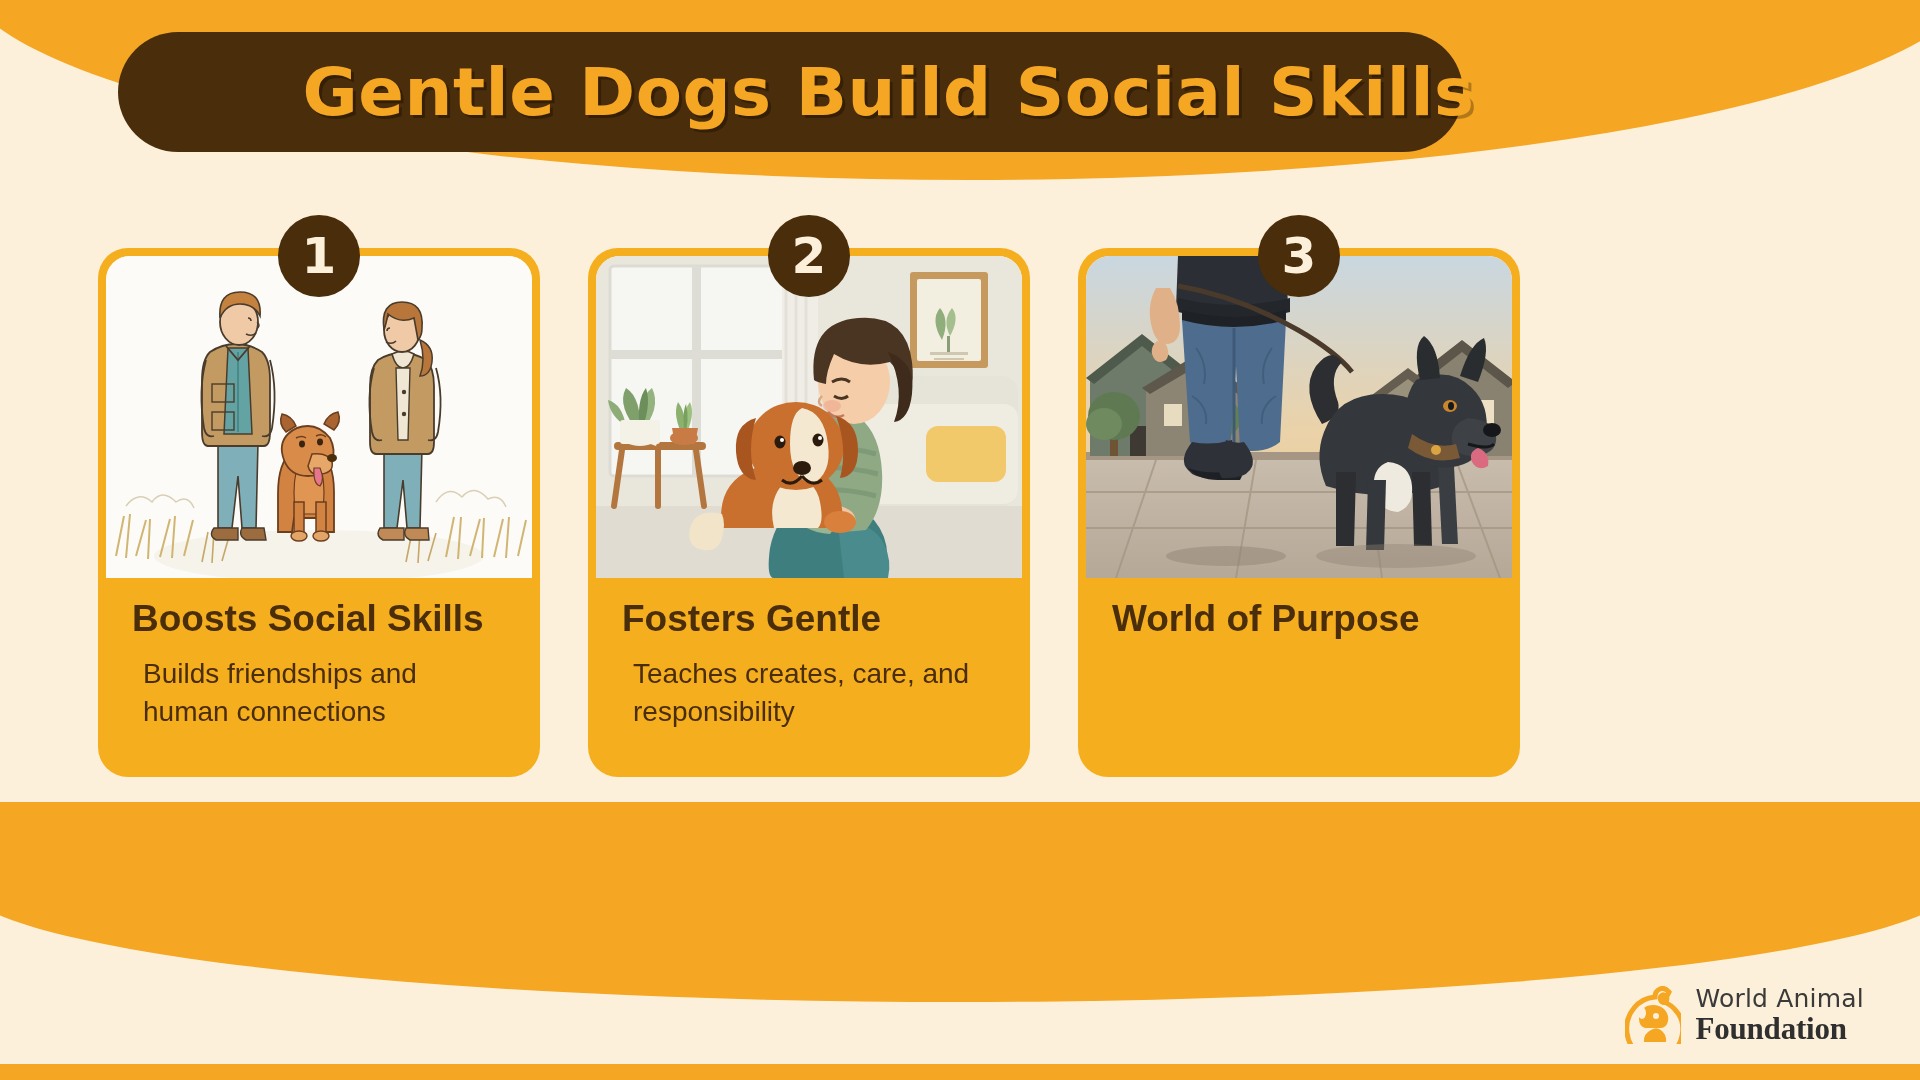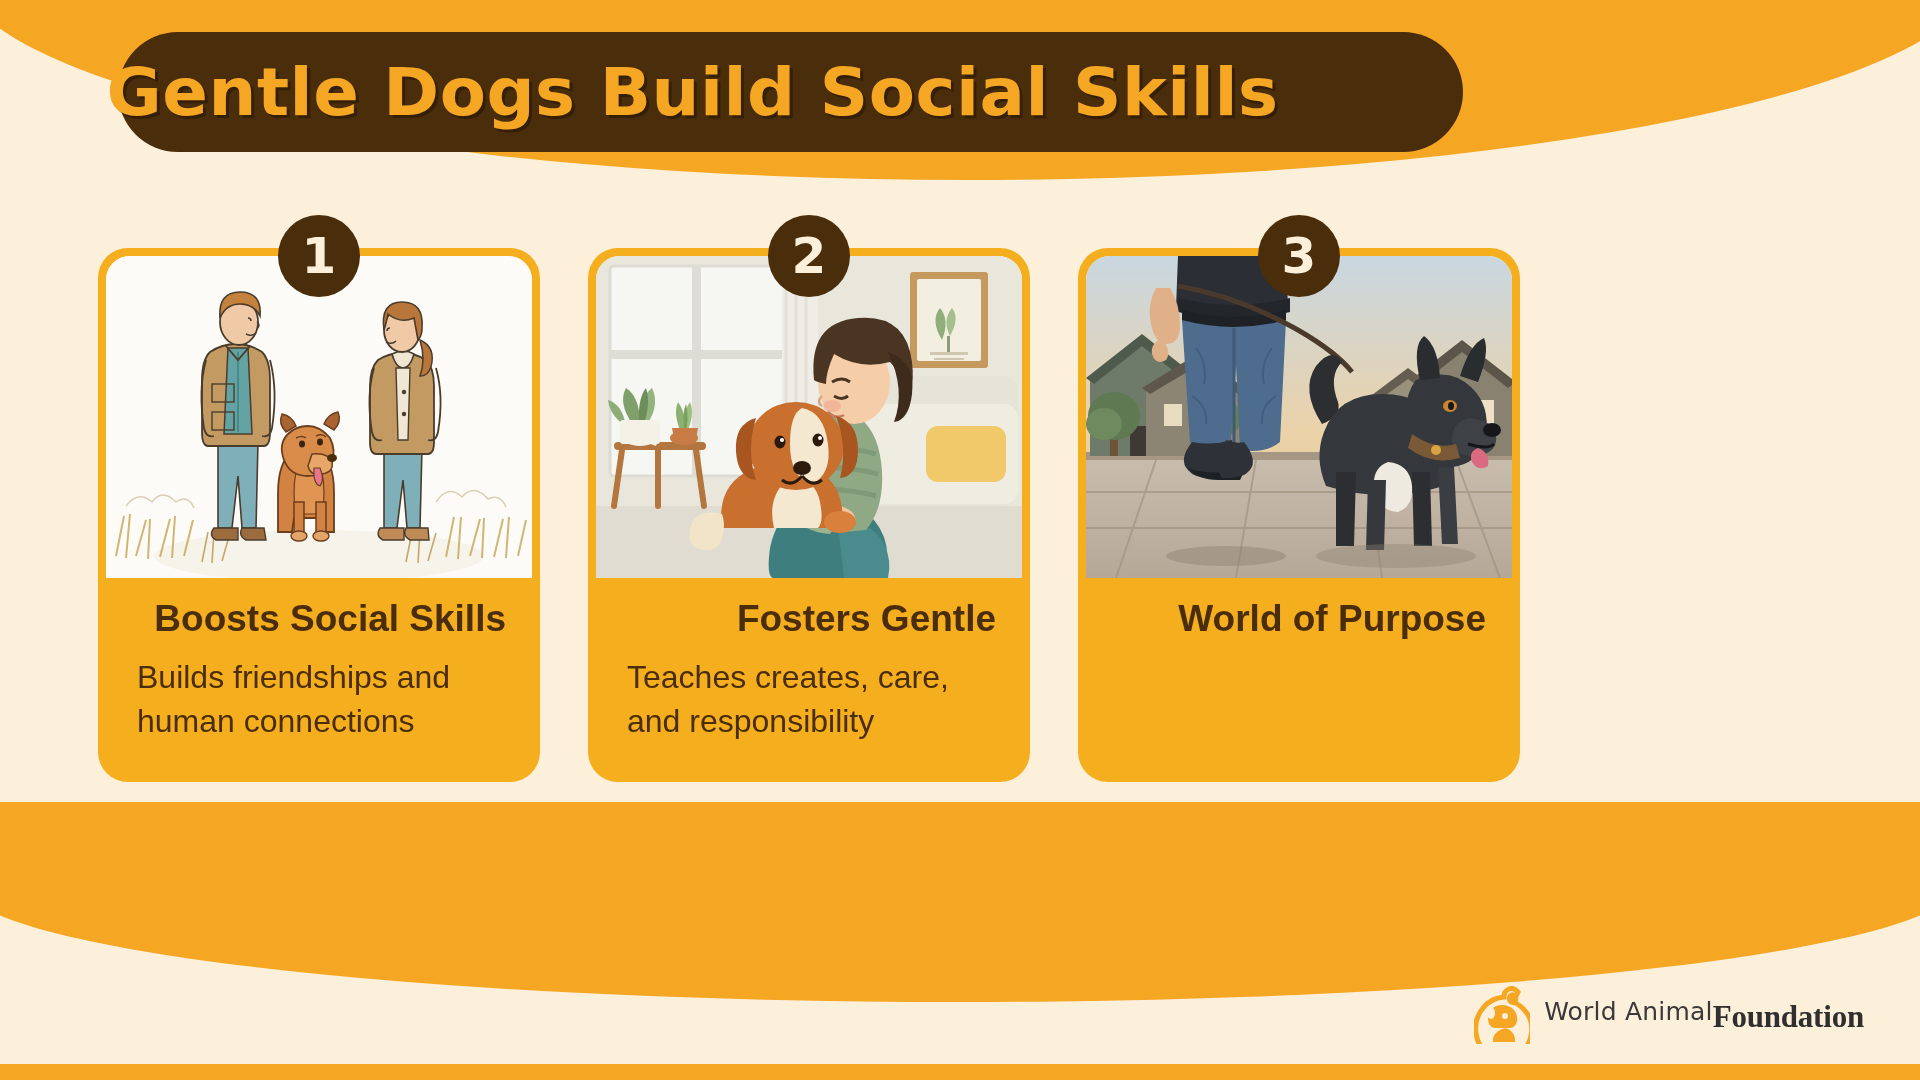--- a/index.html
+++ b/index.html
@@ -31,21 +31,21 @@
   .title-pill {
     position: absolute;
     left: 118px;
     top: 32px;
     width: 1345px;
     height: 120px;
     background: #4A2D0B;
     border-radius: 60px;
     display: flex;
     align-items: center;
-    justify-content: flex-start;
+    justify-content: flex-end;
   }
   .title-text {
     font-family: "DejaVu Sans", sans-serif;
     font-weight: 700;
     font-size: 66px;
     letter-spacing: 0.5px;
     color: #F5A623;
     text-shadow: 3px 3px 0 rgba(0,0,0,0.28);
     white-space: nowrap;
     transform: scaleX(1.02);
@@ -80,29 +80,28 @@
     padding: 22px 26px 34px 26px;
   }
   .card-title {
     font-family: "Liberation Sans", sans-serif;
     font-weight: 700;
     font-size: 37px;
     line-height: 1.05;
     color: #4A2D0B;
     margin: 0 0 16px 0;
     white-space: nowrap;
-    text-align: right;
   }
   .card-desc {
     font-family: "Liberation Sans", sans-serif;
     font-weight: 400;
-    font-size: 32px;
+    font-size: 28px;
     line-height: 1.38;
     color: #4A2D0B;
-    margin: 5px;
+    margin: 11px;
   }
   .card-num {
     position: absolute;
     top: -33px;
     left: 50%;
     transform: translateX(-50%);
     width: 82px;
     height: 82px;
     border-radius: 50%;
     background: #4A2D0B;
@@ -136,21 +135,21 @@
   .logo {
     position: absolute;
     right: 56px;
     bottom: 36px;
     display: flex;
     align-items: center;
     gap: 14px;
   }
   .logo-text {
     display: flex;
-    flex-direction: row;
+    flex-direction: column;
     line-height: 1.0;
   }
   .logo-line1 {
     font-family: "DejaVu Sans", sans-serif;
     font-size: 25px;
     font-weight: 400;
     color: #3A3A3A;
     letter-spacing: 0.2px;
   }
   .logo-line2 {

